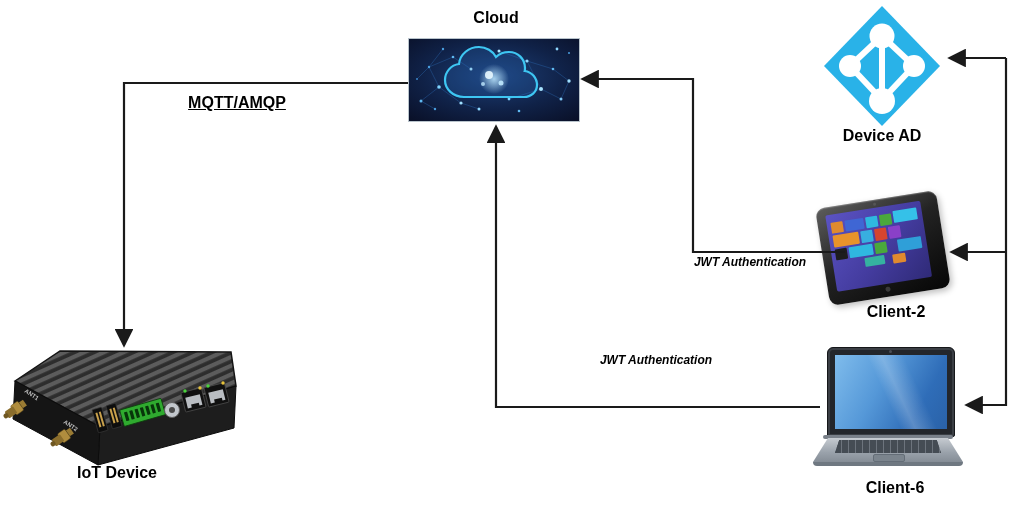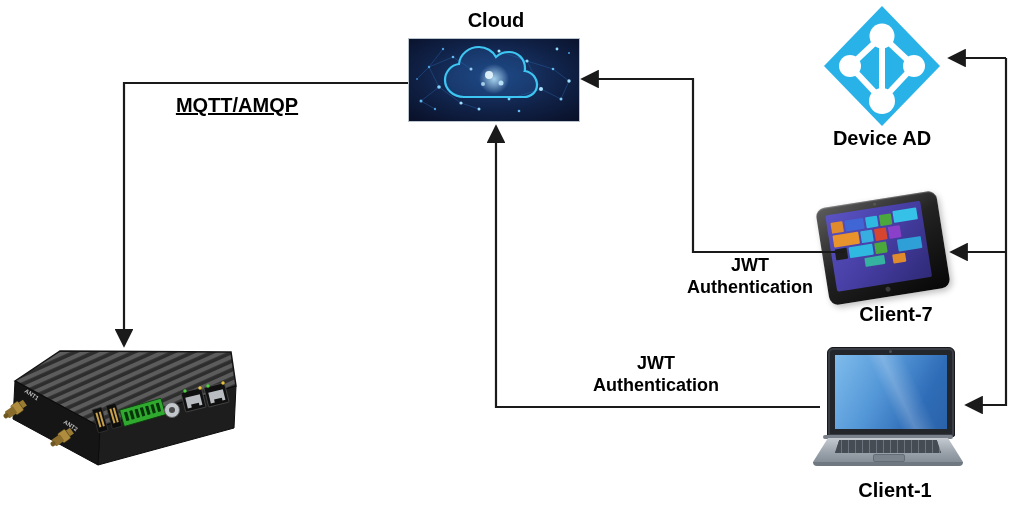--- a/index.html
+++ b/index.html
@@ -1,20 +1,20 @@
 <!DOCTYPE html>
 <html><head>
 <meta charset="utf-8">
 <style>
   html,body{margin:0;padding:0;background:#ffffff;}
   .canvas{position:relative;width:1024px;height:506px;background:#ffffff;overflow:hidden;
           font-family:"Liberation Sans",sans-serif;}
   .lbl{position:absolute;font-weight:700;color:#000;text-align:center;line-height:1.2;}
-  .node-lbl{font-size:20px;}
-  .edge-lbl{font-size:18px;}
+  .node-lbl{font-size:16px;}
+  .edge-lbl{font-size:12px;font-style:italic;}
   svg{display:block;}
 
   
   .cloud-img{position:absolute;left:408px;top:38px;width:170px;height:82px;
              border:1px solid #b9c4cc;box-sizing:content-box;}
 
   
   .azure-icon{position:absolute;left:820px;top:4px;width:124px;height:124px;}
 
   
@@ -170,37 +170,37 @@
       <div class="tile" style="left:60px;top:21px;width:12px;height:12px;background:#8a40c8;"></div>
       <div class="tile" style="left:67px;top:35px;width:24px;height:12px;background:#2f9fd8;"></div>
       <div class="tile" style="left:4px;top:35px;width:12px;height:11px;background:#1d1d1d;"></div>
       <div class="tile" style="left:18px;top:35px;width:24px;height:11px;background:#2fb8e0;"></div>
       <div class="tile" style="left:44px;top:35px;width:12px;height:11px;background:#4aa83c;"></div>
       <div class="tile" style="left:32px;top:48px;width:20px;height:9px;background:#35b2a0;"></div>
       <div class="tile" style="left:60px;top:49px;width:13px;height:9px;background:#e08a2e;"></div>
     </div>
     <div class="tab-home"></div>
   </div>
-  <div class="lbl node-lbl" style="left:836px;top:302px;width:120px;">Client-7</div>
+  <div class="lbl node-lbl" style="left:836px;top:302px;width:120px;">Client-2</div>
 
   <div class="laptop">
     <div class="lap-screen">
       <div class="lap-cam"></div>
       <div class="lap-display">
         <div class="lap-sheen"></div>
       </div>
     </div>
     <div class="lap-hinge"></div>
     <div class="lap-base">
       <div class="lap-kb"></div>
       <div class="lap-pad"></div>
     </div>
     <div class="lap-lip"></div>
   </div>
-  <div class="lbl node-lbl" style="left:835px;top:478px;width:120px;">Client-1</div>
+  <div class="lbl node-lbl" style="left:835px;top:478px;width:120px;">Client-6</div>
 
   <svg class="iot" viewBox="0 0 250 135">
     <defs>
       <pattern id="ribs" width="8" height="8" patternUnits="userSpaceOnUse" patternTransform="rotate(-24)">
         <rect width="8" height="8" fill="#5c5c5c"></rect>
         <rect y="4.2" width="8" height="3.8" fill="#2d2d2d"></rect>
       </pattern>
     </defs>
 
     <polygon points="15,46 60,16 231,17 236,51 100,92" fill="url(#ribs)" stroke="#141414" stroke-width="1.5"></polygon>
@@ -263,18 +263,19 @@
         <circle cx="200" cy="53" r="1.7" fill="#e8c33a"></circle>
       <g transform="rotate(-14 216 60)">
         <rect x="206" y="50" width="21" height="20" rx="1" fill="#101010" stroke="#4a4a4a" stroke-width="0.8"></rect>
         <rect x="209" y="56" width="15" height="11" fill="#b9bdc2"></rect>
         <rect x="213" y="64" width="8" height="4" fill="#101010"></rect>
       </g>
       <circle cx="208" cy="51" r="1.7" fill="#4ad43c"></circle>
         <circle cx="223" cy="48" r="1.7" fill="#e8c33a"></circle>
     </g>
   </svg>
+  <div class="lbl node-lbl" style="left:47px;top:463px;width:140px;">IoT Device</div>
 
   <div class="lbl node-lbl" style="left:157px;top:93px;width:160px;text-decoration:underline;">MQTT/AMQP</div>
   <div class="lbl edge-lbl" style="left:684px;top:255px;width:132px;">JWT Authentication</div>
   <div class="lbl edge-lbl" style="left:590px;top:353px;width:132px;">JWT Authentication</div>
 
 </div>
 
 </body></html>

